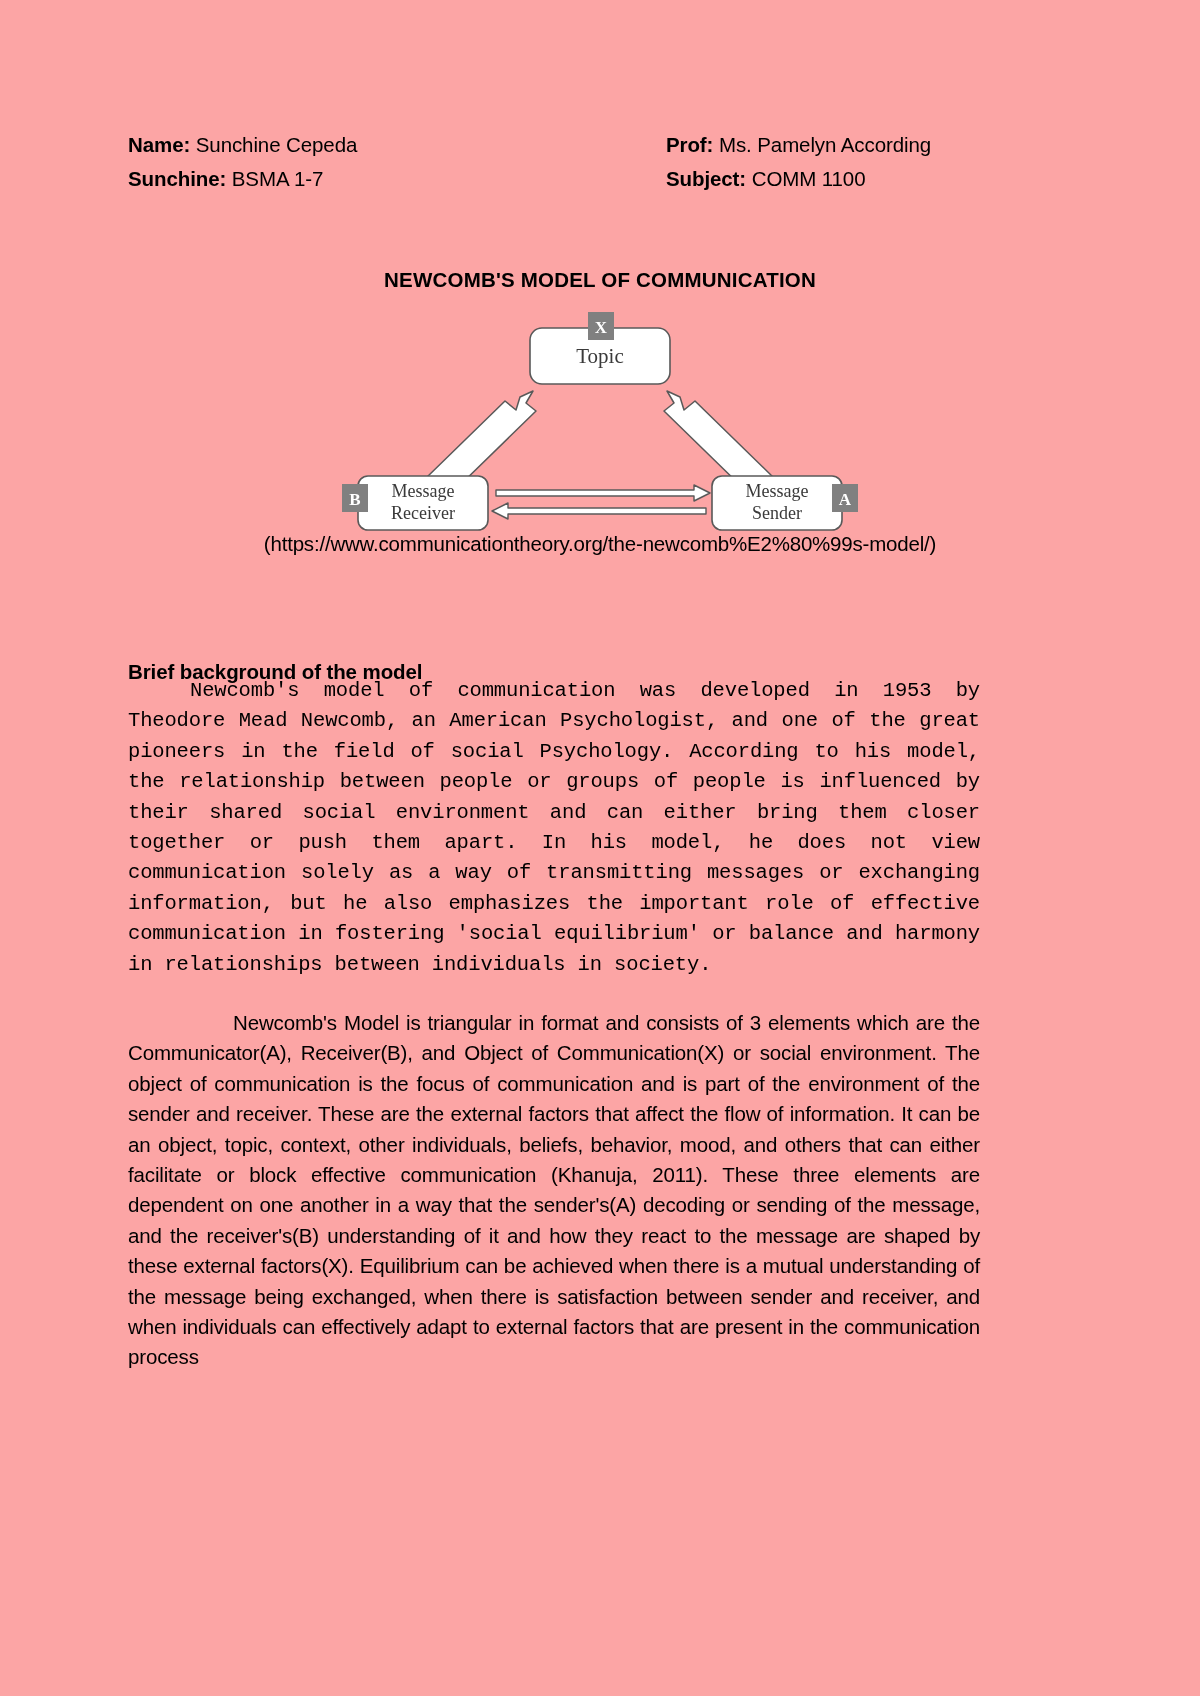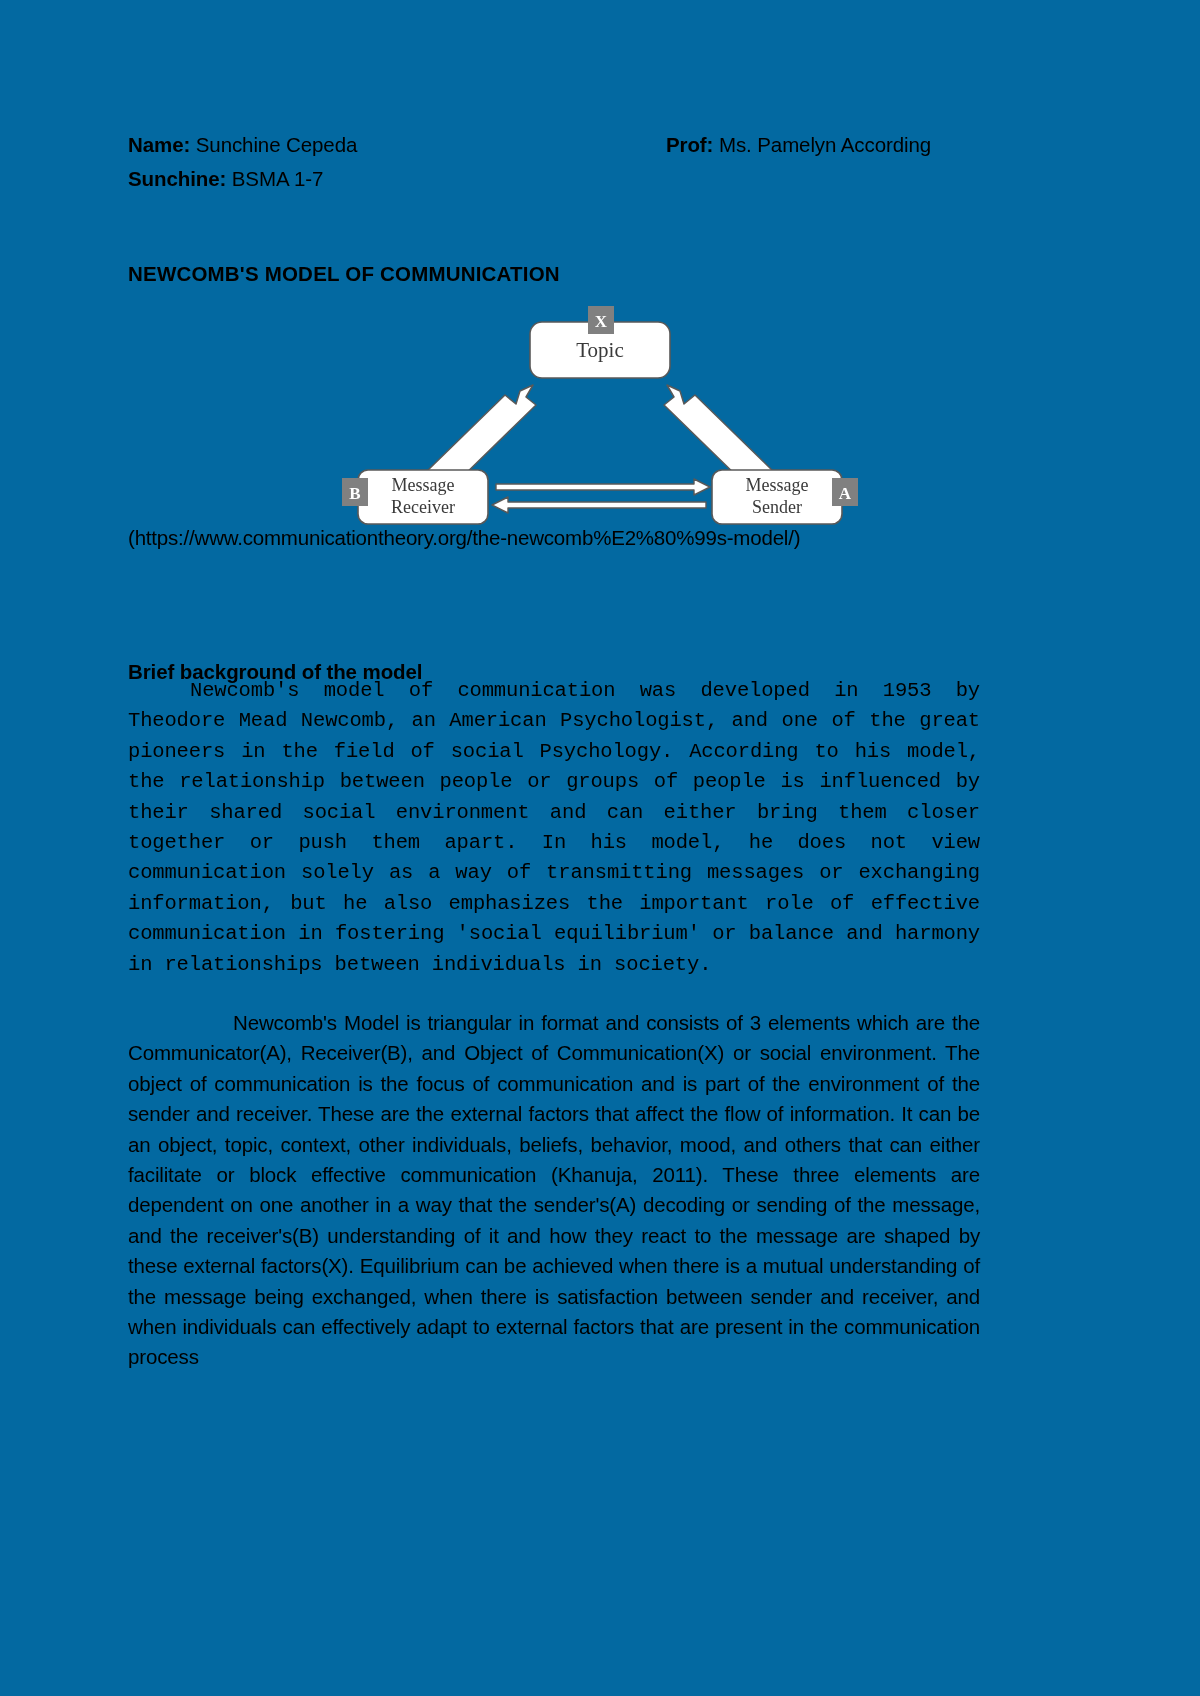--- a/index.html
+++ b/index.html
@@ -14,21 +14,21 @@
     font-family: "Liberation Sans", sans-serif;
     color: #000000;
     position: relative;
     overflow: hidden;
   }
   .page {
     position: absolute;
     left: 0; top: 0;
     width: 1200px;
     height: 1696px;
-    background: #0369a1;
+    background: #fca5a5;
     box-sizing: border-box;
     padding: 0 128px;
   }
   
   .header {
     position: absolute;
     left: 128px;
     top: 128px;
     width: 944px;
   }
@@ -41,22 +41,23 @@
   }
   .hcol-left { width: 538px; flex: 0 0 538px; }
   .hcol-right { flex: 1 1 auto; }
   .lbl { font-weight: bold; }
   .val { font-weight: normal; }
 
   
   .figure {
     position: absolute;
     left: 128px;
-    top: 262px;
+    top: 268px;
     width: 944px;
+    text-align: center;
   }
   .fig-title {
     font-size: 20.5px;
     font-weight: bold;
     letter-spacing: 0.2px;
     margin: 0 0 8px 0;
   }
   .diagram-wrap {
     position: relative;
     width: 560px;
@@ -103,20 +104,23 @@
         <span class="lbl">Name:</span><span class="val">&nbsp;</span><span class="val">Sunchine Cepeda</span>
       </div>
       <div class="hcol-right">
         <span class="lbl">Prof:</span><span class="val">&nbsp;</span><span class="val">Ms. Pamelyn According</span>
       </div>
     </div>
     <div class="header-row">
       <div class="hcol-left">
         <span class="lbl">Sunchine:</span><span class="val">&nbsp;</span><span class="val">BSMA 1-7</span>
       </div>
+      <div class="hcol-right">
+        <span class="lbl">Subject:</span><span class="val">&nbsp;</span><span class="val">COMM 1100</span>
+      </div>
     </div>
   </div>
 
   <div class="figure">
     <div class="fig-title">NEWCOMB'S MODEL OF COMMUNICATION</div>
 
     <div class="diagram-wrap">
       <svg width="560" height="232" viewBox="0 0 560 232">
         <defs></defs>
 

